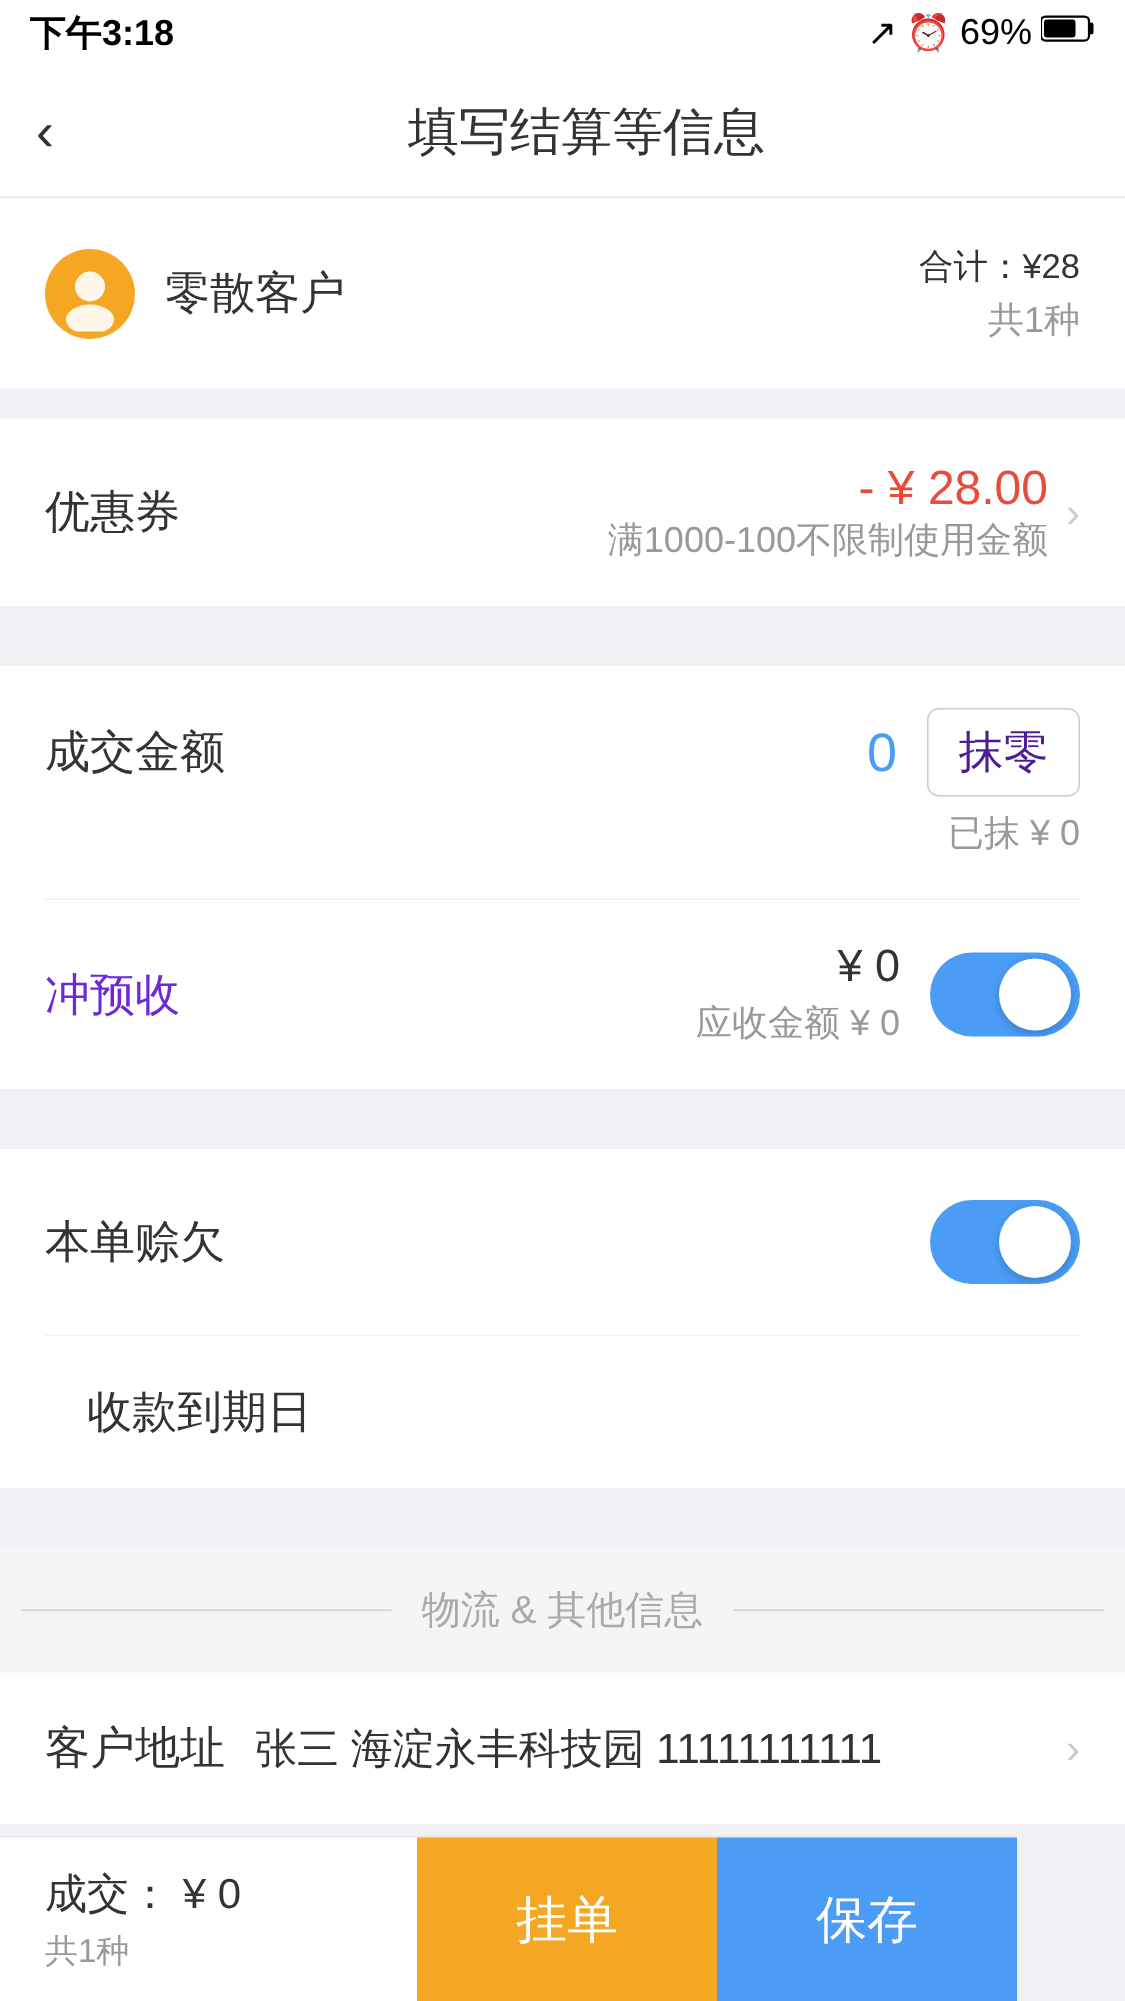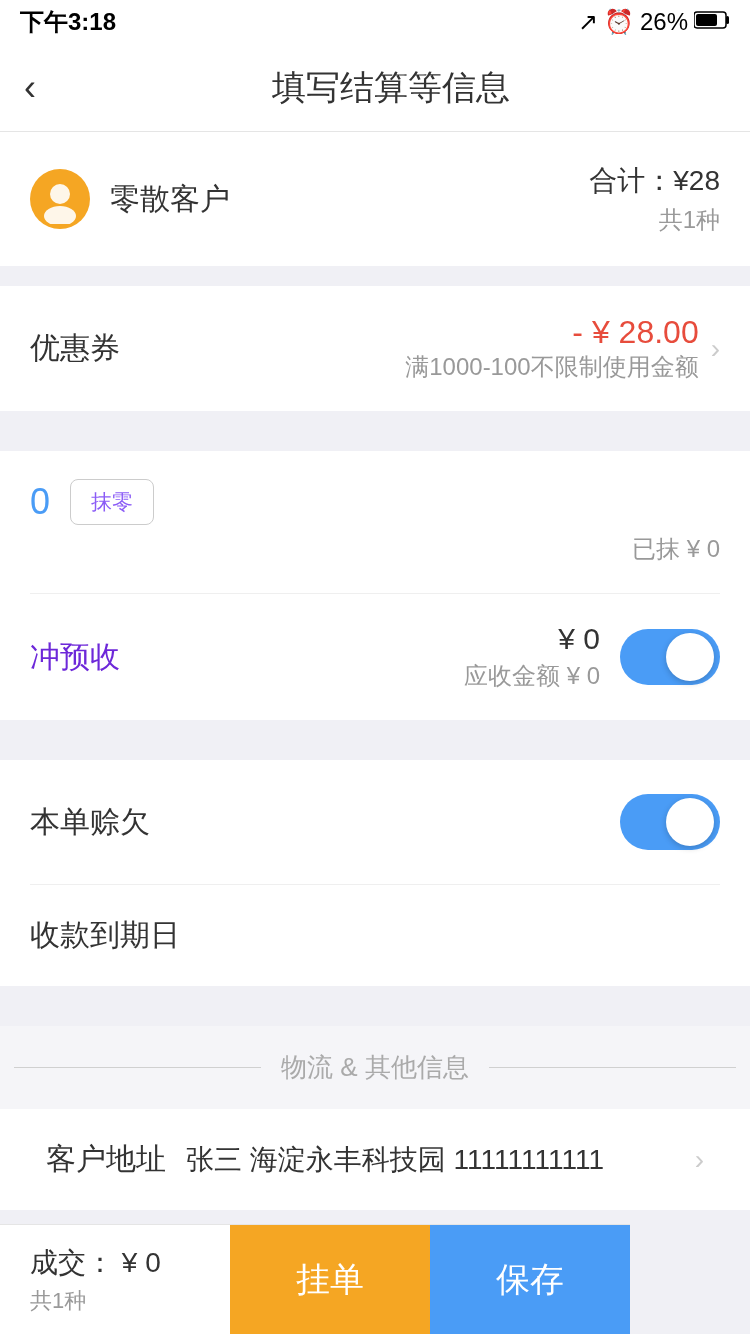--- a/index.html
+++ b/index.html
@@ -92,21 +92,21 @@
     }
     .customer-avatar svg { width: 50px; height: 50px; }
     .customer-name {
       font-size: 30px;
       color: #333;
     }
     .customer-right {
       text-align: right;
     }
     .customer-total {
-      font-size: 28px;
+      font-size: 23px;
       color: #333;
     }
     .customer-count {
       font-size: 24px;
       color: #999;
       margin-top: 4px;
     }
 
     
     .divider {
@@ -176,22 +176,22 @@
       gap: 20px;
     }
     .deal-amount-value {
       font-size: 36px;
       color: #4a9cf6;
     }
     .round-zero-btn {
       border: 1px solid #ccc;
       border-radius: 8px;
       padding: 8px 20px;
-      font-size: 21px;
-      color: #8b5cf6;
+      font-size: 30px;
+      color: #4c1d95;
       background: #fff;
       cursor: pointer;
     }
     .deal-amount-sub {
       font-size: 24px;
       color: #999;
       margin-top: 8px;
       text-align: right;
     }
 
@@ -257,20 +257,21 @@
       font-size: 30px;
       color: #333;
     }
 
     
     .due-date-row {
       padding: 30px 30px;
       background: #fff;
       display: flex;
       align-items: center;
+      margin-left: 28px;
     }
     .due-date-label {
       font-size: 30px;
       color: #333;
       margin-right: 20px;
     }
     .due-date-value {
       font-size: 30px;
       color: #333;
     }
@@ -288,21 +289,21 @@
       height: 1px;
       background: #d0d0d0;
     }
     .sep-text {
       font-size: 26px;
       color: #aaa;
     }
 
     
     .address-row {
-      padding: 30px 46px;
+      padding: 30px 30px;
       background: #fff;
       display: flex;
       align-items: center;
       justify-content: space-between;
     }
     .address-label {
       font-size: 30px;
       color: #333;
       margin-right: 20px;
       white-space: nowrap;
@@ -312,21 +313,21 @@
       color: #333;
       flex: 1;
       text-align: left;
     }
 
     
     .bottom-bar {
       position: fixed;
       bottom: 0;
       left: 0;
-      width: 630px;
+      width: 678px;
       height: 110px;
       background: #fff;
       display: flex;
       align-items: center;
       border-top: 1px solid #e5e5e5;
     }
     .bottom-info {
       flex: 1;
       padding: 0 30px;
     }
@@ -363,21 +364,21 @@
     }
   </style>
 </head>
 <body>
 
 <div class="status-bar">
   <div class="status-center">下午3:18</div>
   <div class="status-right">
     <span>↗</span>
     <span>⏰</span>
-    <span>26%</span>
+    <span>69%</span>
     <span>
       <svg width="36" height="20" viewBox="0 0 36 20">
         <rect x="0" y="2" width="32" height="16" rx="3" ry="3" stroke="#000" stroke-width="1.5" fill="none"></rect>
         <rect x="32" y="6" width="3" height="8" rx="1.5" ry="1.5" fill="#000"></rect>
         <rect x="2" y="4" width="21" height="12" rx="2" fill="#000"></rect>
       </svg>
     </span>
   </div>
 </div>
 
@@ -418,20 +419,21 @@
       </div>
     </div>
   </div>
 
   <div class="section-break"></div>
 
   <div class="card">
 
     <div class="deal-amount-row">
       <div class="deal-amount-top">
+        <span class="deal-amount-label">成交金额</span>
         <div class="deal-amount-right">
           <span class="deal-amount-value">0</span>
           <button class="round-zero-btn">抹零</button>
         </div>
       </div>
       <div class="deal-amount-sub">已抹  ¥ 0</div>
     </div>
 
     <div class="divider"></div>
 

